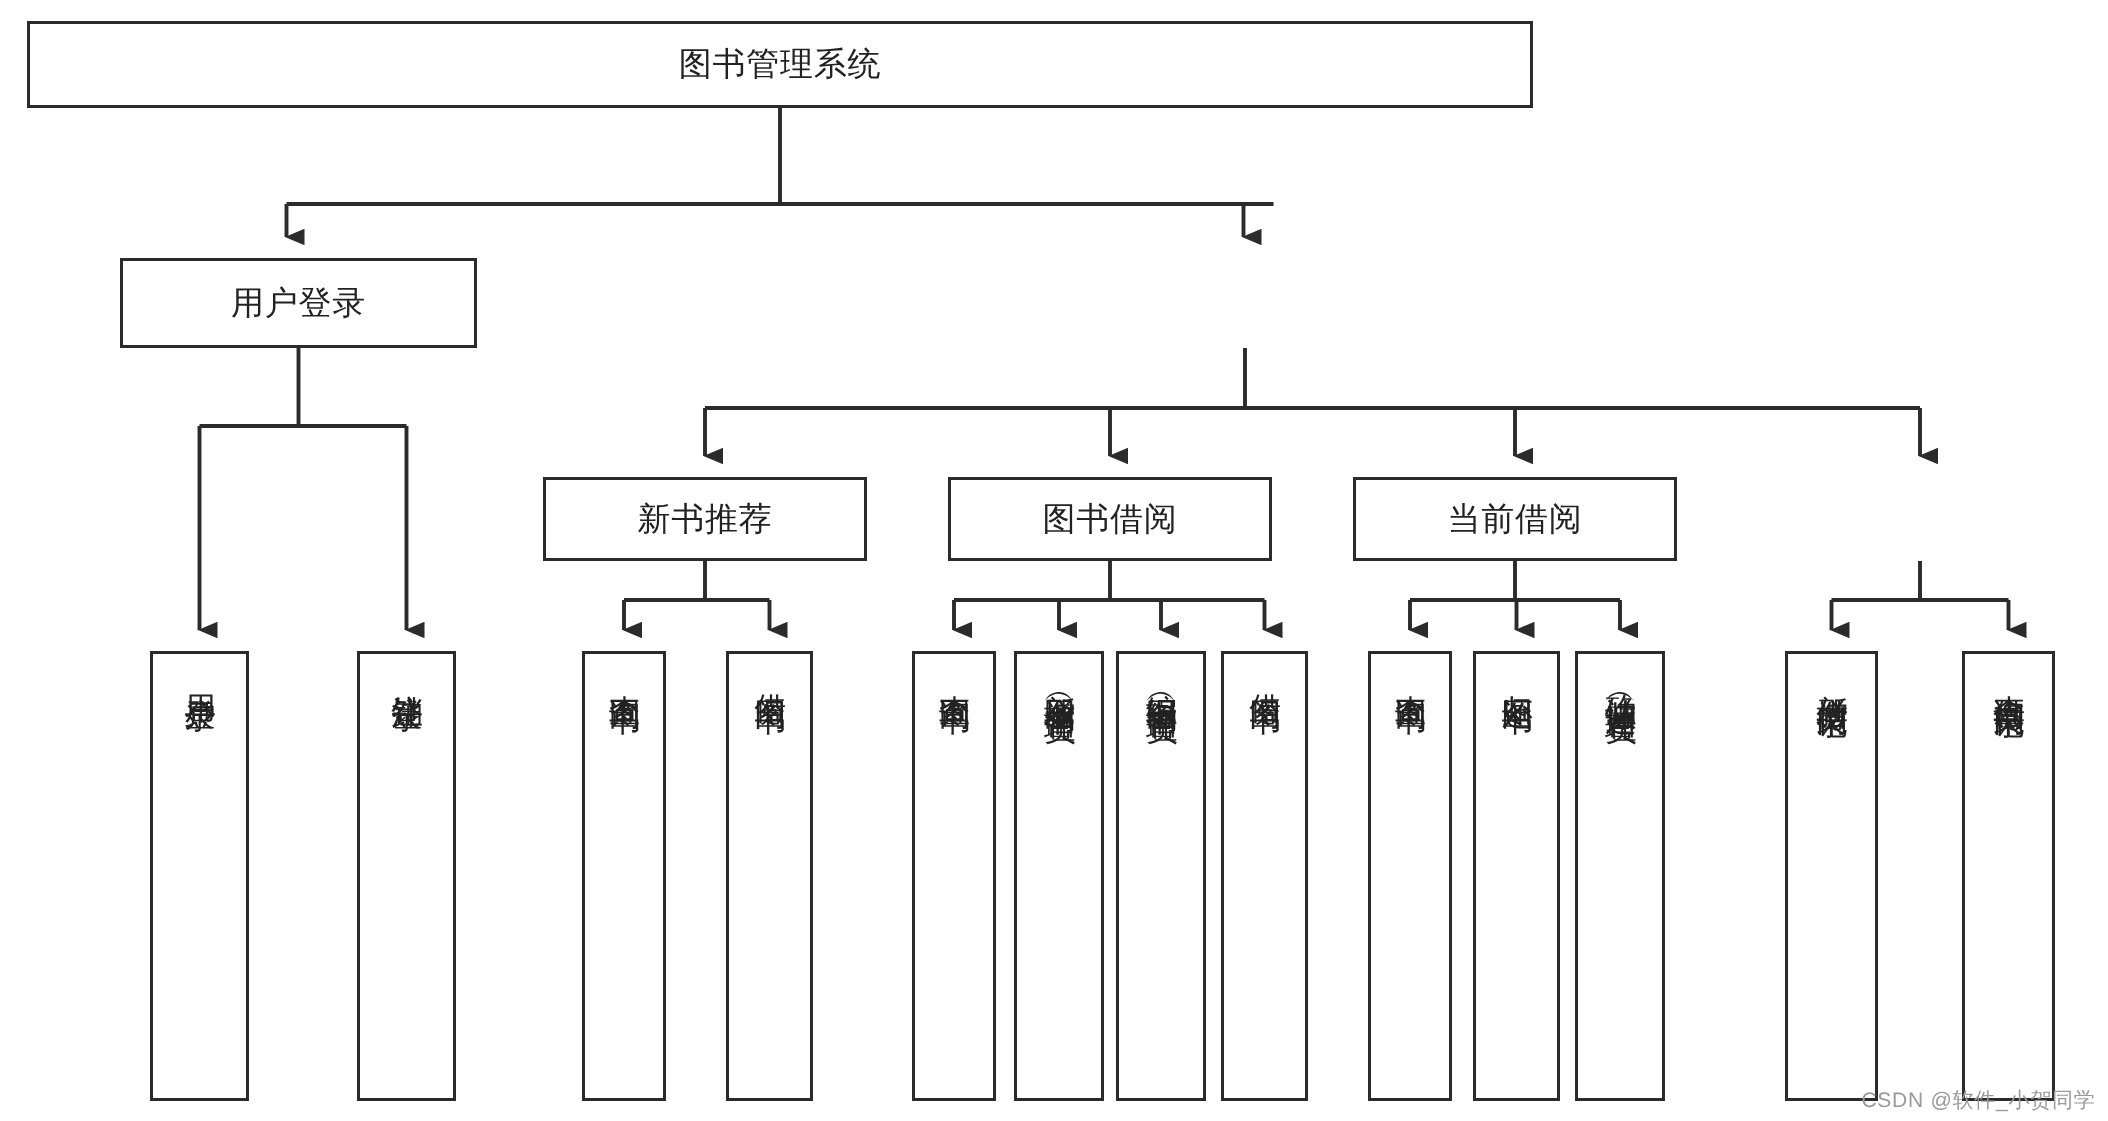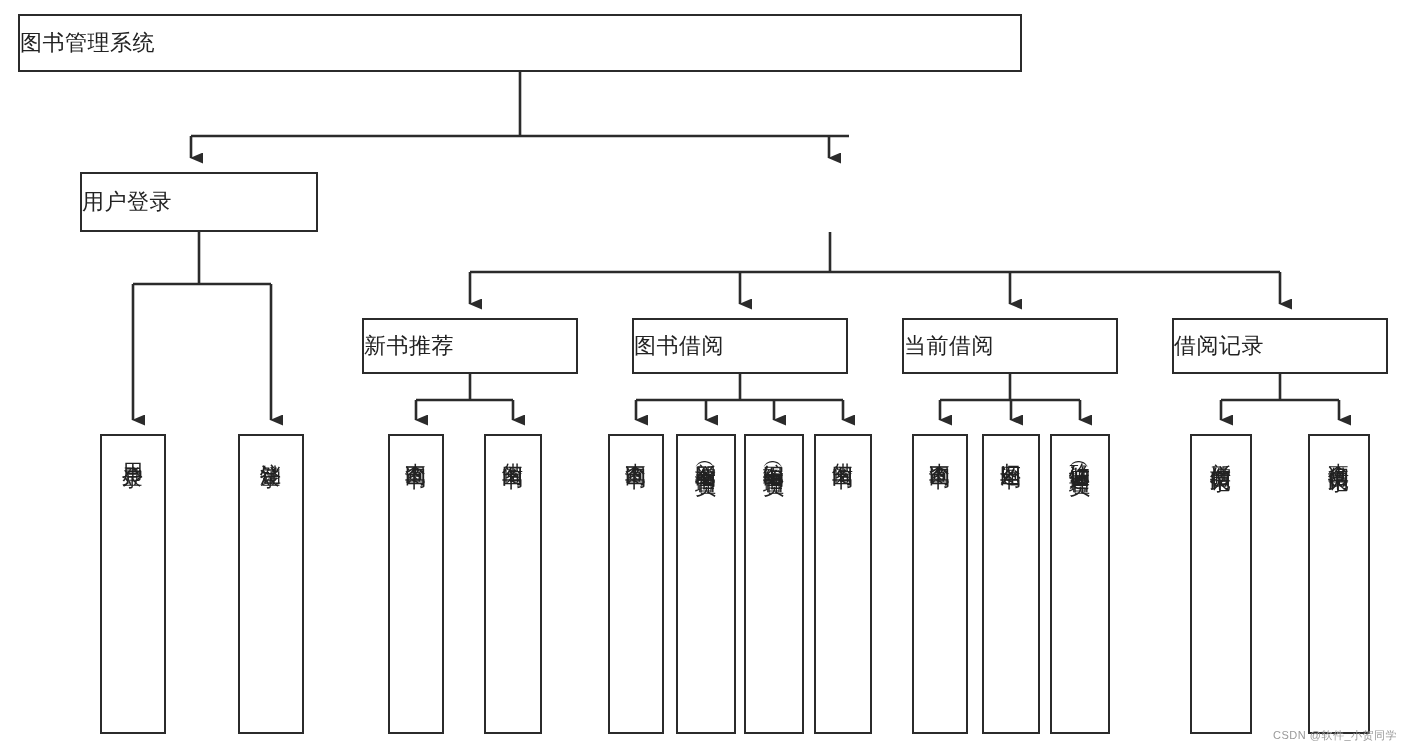--- a/index.html
+++ b/index.html
@@ -17,20 +17,21 @@
     background: #ffffff;
     overflow: hidden;
   }
   .node {
     position: absolute;
     box-sizing: border-box;
     border: 2.5px solid #2b2b2b;
     background: #ffffff;
     display: flex;
     align-items: center;
+    justify-content: center;
     color: #1a1a1a;
   }
   .node-label {
     font-size: 22px;
     line-height: 1.12;
     letter-spacing: 0.5px;
     white-space: nowrap;
     color: #222222;
   }
   
@@ -64,21 +65,21 @@
     stroke-width: 2.6;
     fill: none;
   }
   .arrowhead {
     fill: #2b2b2b;
   }
   #watermark {
     position: absolute;
     right: 8px;
     bottom: 4px;
-    font-size: 11px;
+    font-size: 14px;
     color: #9a9a9a;
     letter-spacing: 0.5px;
     white-space: nowrap;
   }
 </style>
 </head>
 <body>
 
 <div id="canvas">
 
@@ -140,23 +141,20 @@
 
   <div class="node h-node" style="left:362px; top:318px; width:216px; height:56px;">
     <span class="node-label">新书推荐</span>
   </div>
   <div class="node h-node" style="left:902px; top:318px; width:216px; height:56px;">
     <span class="node-label">当前借阅</span>
   </div>
   <div class="node h-node" style="left:632px; top:318px; width:216px; height:56px;">
     <span class="node-label">图书借阅</span>
   </div>
-  <div class="node h-node" style="left:1172px; top:318px; width:216px; height:56px;">
-    <span class="node-label">借阅记录</span>
-  </div>
 
   <div class="node v-node" style="left:100px; top:434px; width:66px; height:300px;">
     <span class="node-label">用户登录</span>
   </div>
   <div class="node v-node" style="left:238px; top:434px; width:66px; height:300px;">
     <span class="node-label">注销登录</span>
   </div>
 
   <div class="node v-node" style="left:388px; top:434px; width:56px; height:300px;">
     <span class="node-label">查询图书</span>

